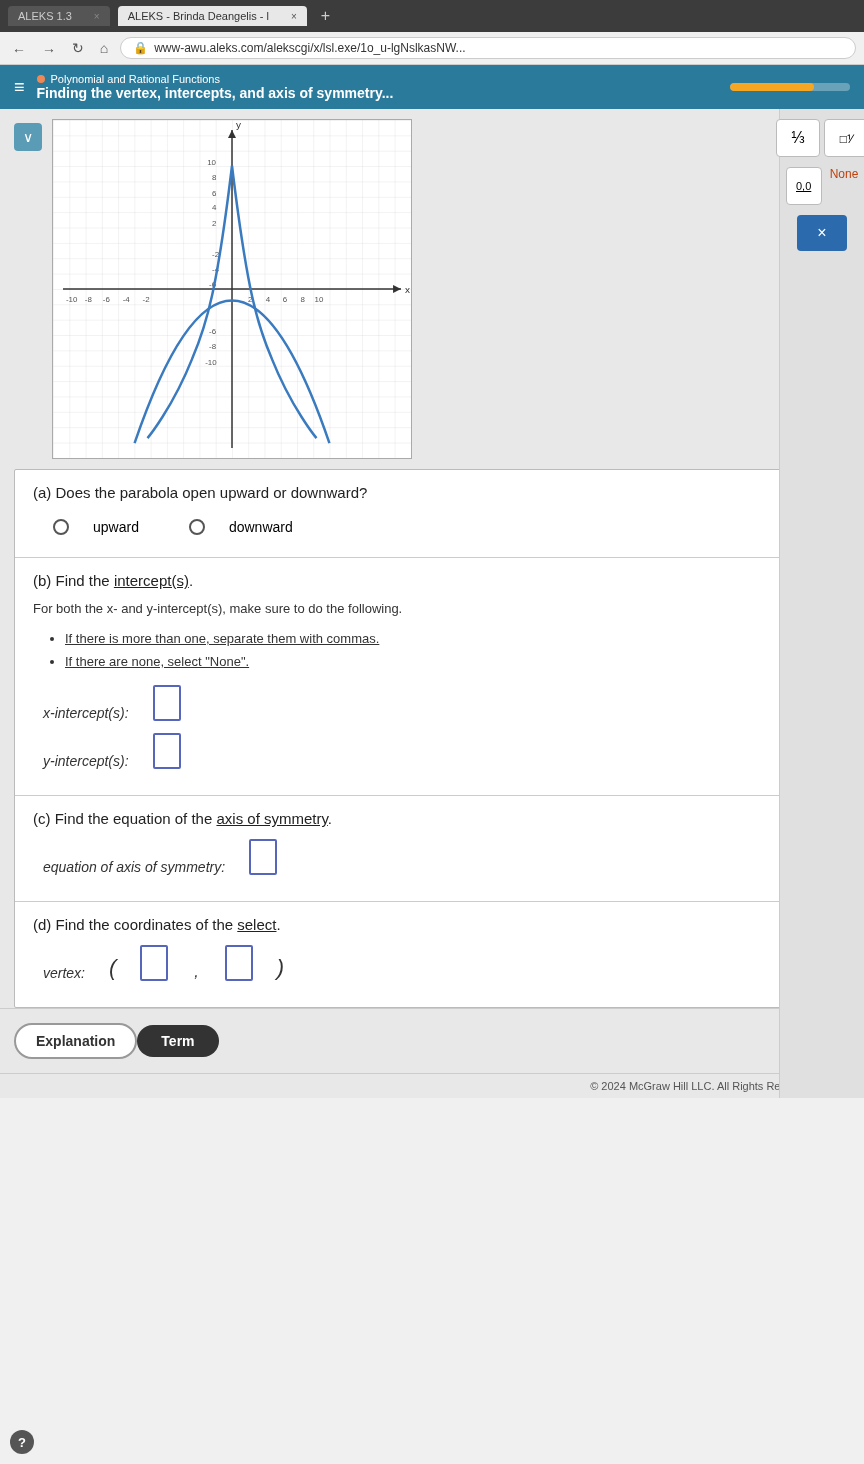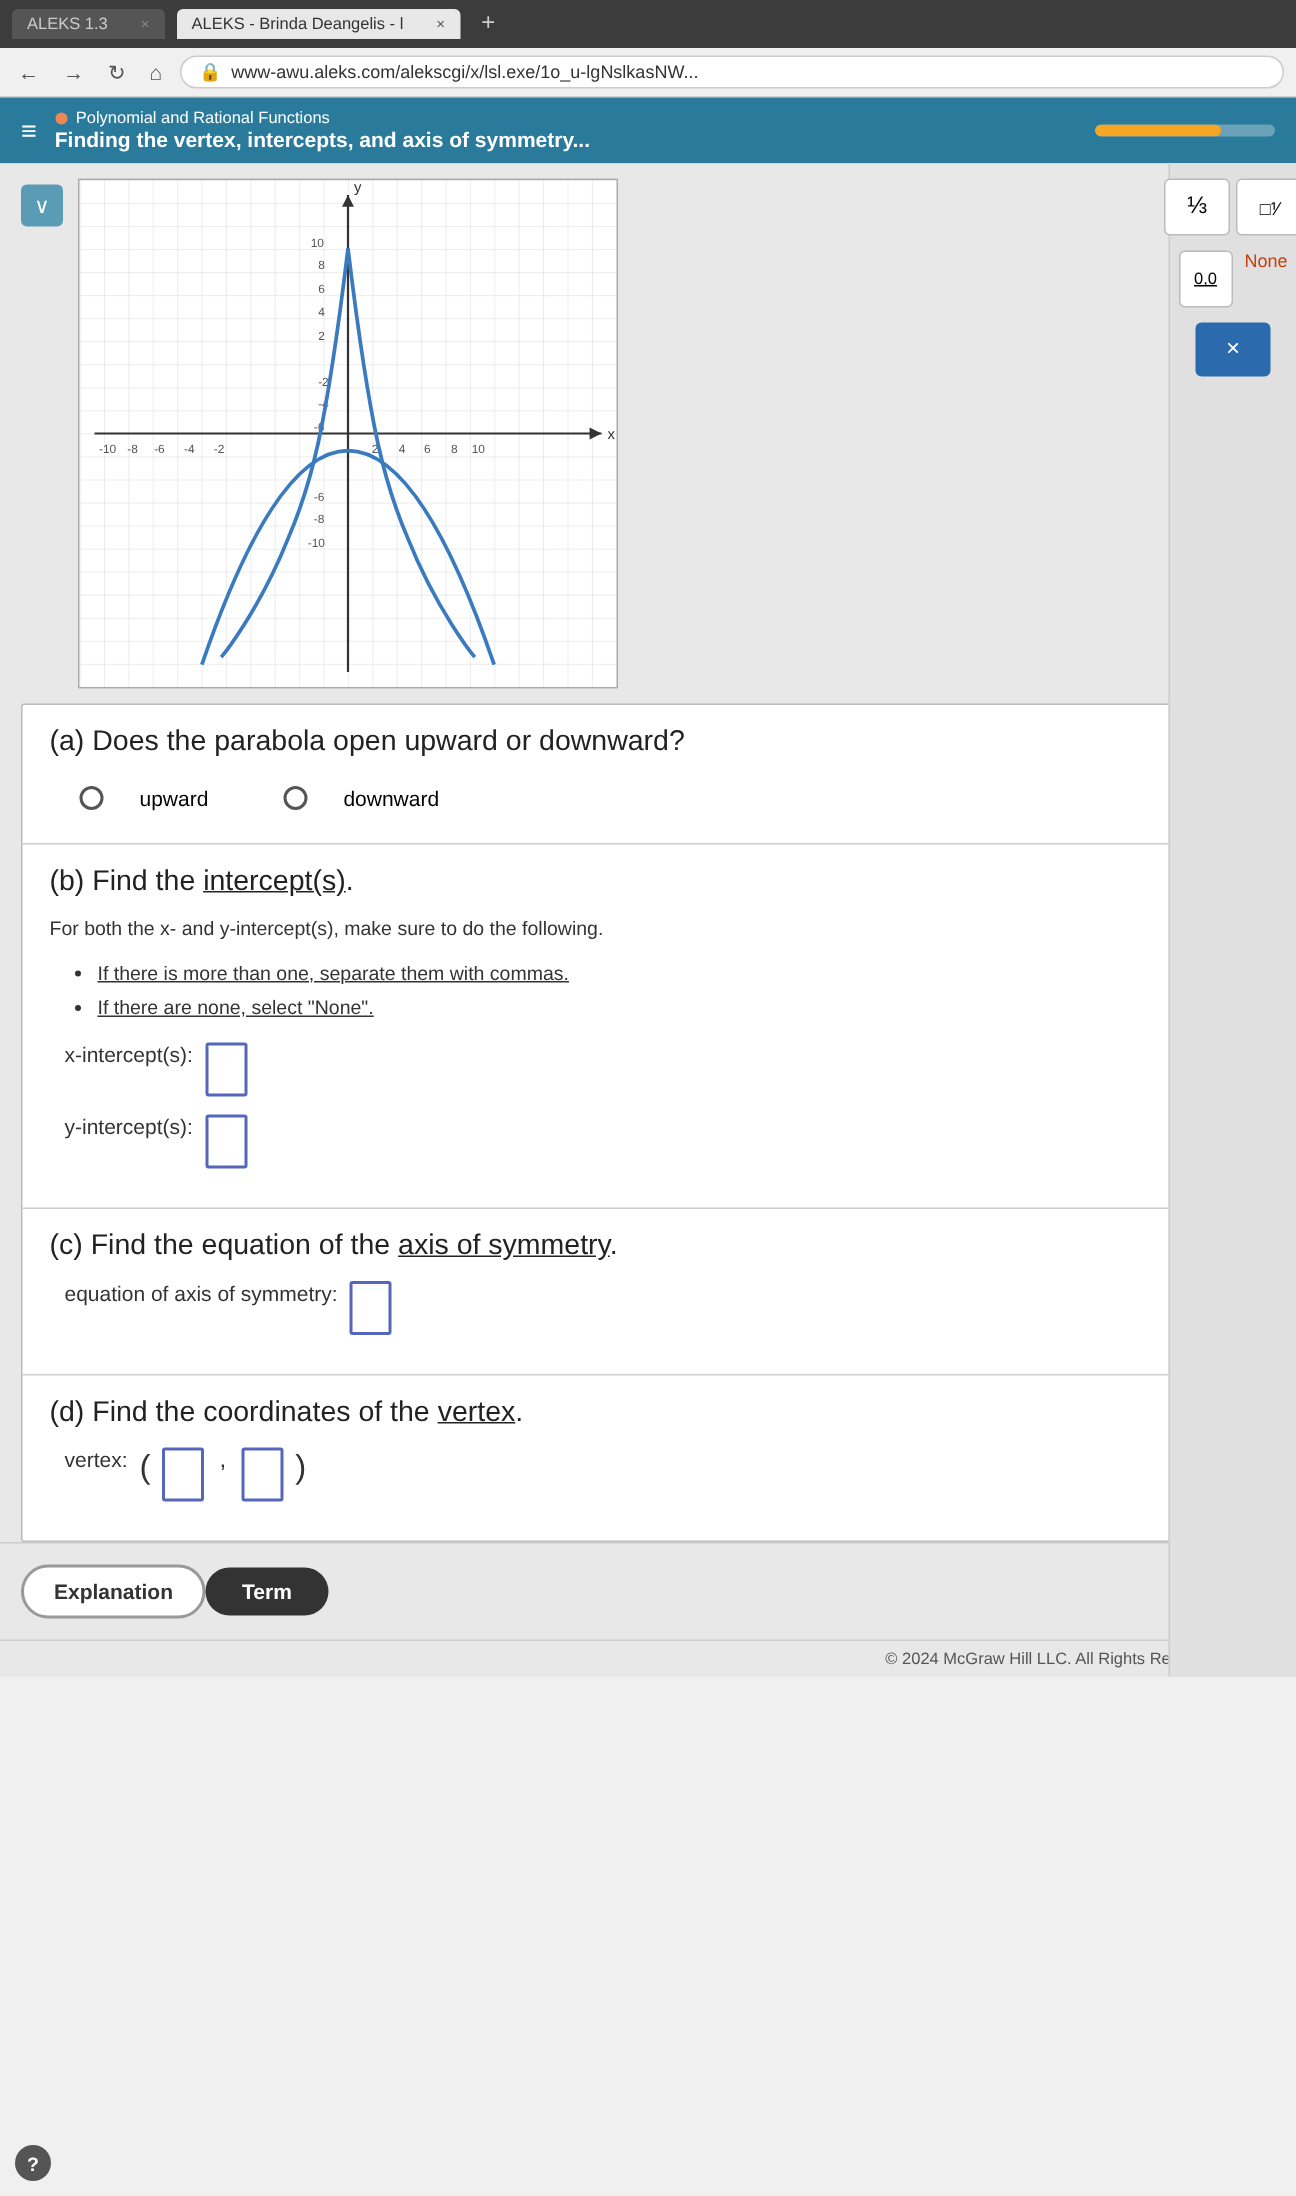--- a/index.html
+++ b/index.html
@@ -181,21 +181,21 @@
 
     .question-section {
       border-bottom: 1px solid #ccc;
       padding: 14px 18px;
     }
     .question-section:last-child {
       border-bottom: none;
     }
 
     .question-label {
-      font-size: 19px;
+      font-size: 15px;
       color: #222;
       margin-bottom: 10px;
     }
     .question-label u { text-decoration: underline; }
 
     .radio-group {
       display: flex;
       gap: 50px;
       padding: 8px 20px;
     }
@@ -224,25 +224,26 @@
       margin-left: 32px;
       margin-bottom: 12px;
       font-size: 13px;
       color: #333;
       line-height: 1.8;
       text-decoration: underline;
     }
 
     .input-row {
       display: flex;
-      align-items: flex-start;
-      gap: 8px;
+      align-items: flex-end;
+      gap: 24px;
       margin: 12px 10px;
       font-size: 14px;
       color: #333;
+      font-style: italic;
     }
     .math-input-box {
       width: 28px;
       height: 36px;
       border: 2px solid #5566bb;
       border-radius: 2px;
       display: inline-block;
       background: white;
     }
     .paren {
@@ -484,21 +485,21 @@
         (c) Find the equation of the <u>axis of symmetry</u>.
       </div>
       <div class="input-row">
         <span>equation of axis of symmetry:</span>
         <div class="math-input-box"></div>
       </div>
     </div>
 
     <div class="question-section">
       <div class="question-label">
-        (d) Find the coordinates of the <u>vertex</u>.
+        (d) Find the coordinates of the <u>select</u>.
       </div>
       <div class="input-row">
         <span>vertex:</span>
         <span class="paren">(</span>
         <div class="math-input-box"></div>
         <span class="comma">,</span>
         <div class="math-input-box"></div>
         <span class="paren">)</span>
       </div>
     </div>

